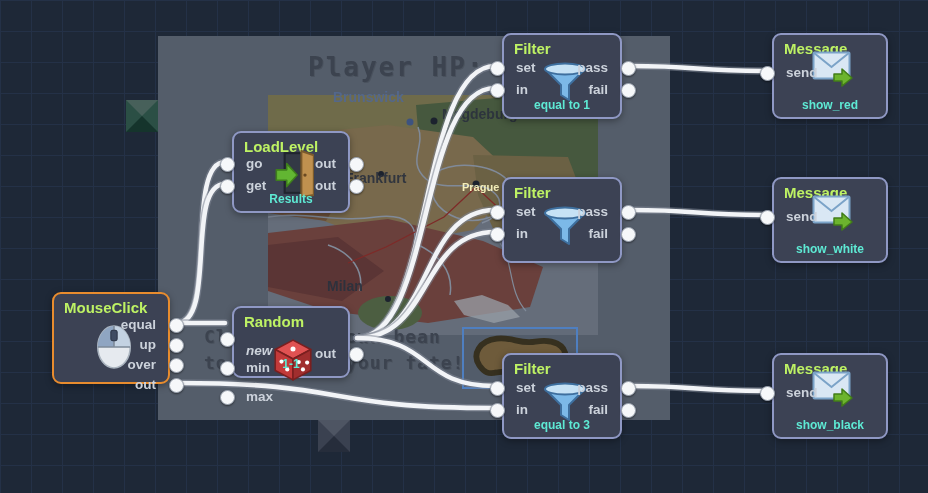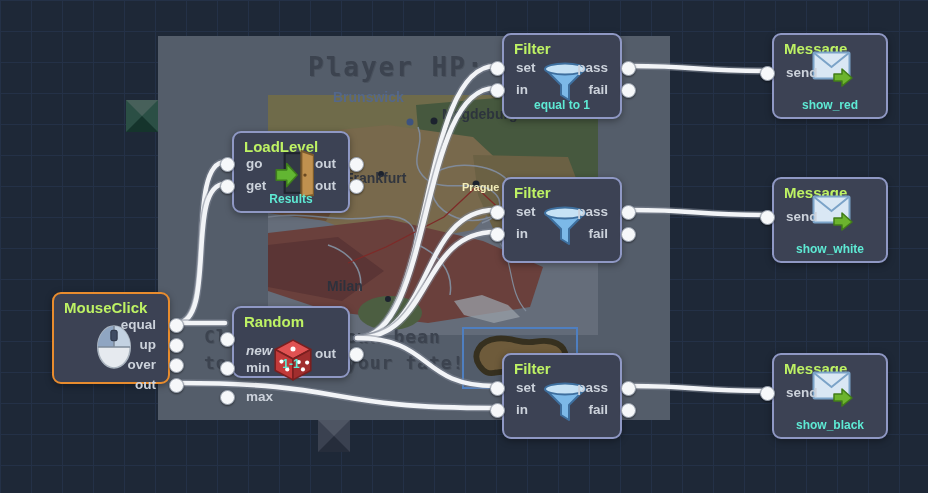--- a/index.html
+++ b/index.html
@@ -222,20 +222,21 @@
         <div class="pc" style="top: 47.5px; left: 117px;"></div>
       </div>
       <div class="node" style="left: 502px; top: 353px; width: 120px; height: 86px;">
         <div class="ntitle">Filter</div>
         <div class="nicon" style="left: 38px; top: 26px; width: 46px; height: 44px;">
           <svg viewBox="0 0 46 44">
             <path d="M3,8 L43,8 L27,24 L27,39 L19,34 L19,24 Z" fill="#7cb9e8" stroke="#3e6f9e" stroke-width="2" stroke-linejoin="round"></path>
             <ellipse cx="23" cy="8" rx="20" ry="5.5" fill="#c6e2f5" stroke="#3e6f9e" stroke-width="2"></ellipse>
           </svg>
         </div>
+        <div class="nsub">equal to 3</div>
         <div class="plabel in" style="top: 24px;">set</div>
         <div class="pc" style="top: 25.5px; left: -14.5px;"></div>
         <div class="plabel in" style="top: 46px;">in</div>
         <div class="pc" style="top: 47.5px; left: -14.5px;"></div>
         <div class="plabel out" style="top: 24px;">pass</div>
         <div class="pc" style="top: 25.5px; left: 117px;"></div>
         <div class="plabel out" style="top: 46px;">fail</div>
         <div class="pc" style="top: 47.5px; left: 117px;"></div>
       </div>
       <div class="node" style="left: 772px; top: 33px; width: 116px; height: 86px;">

